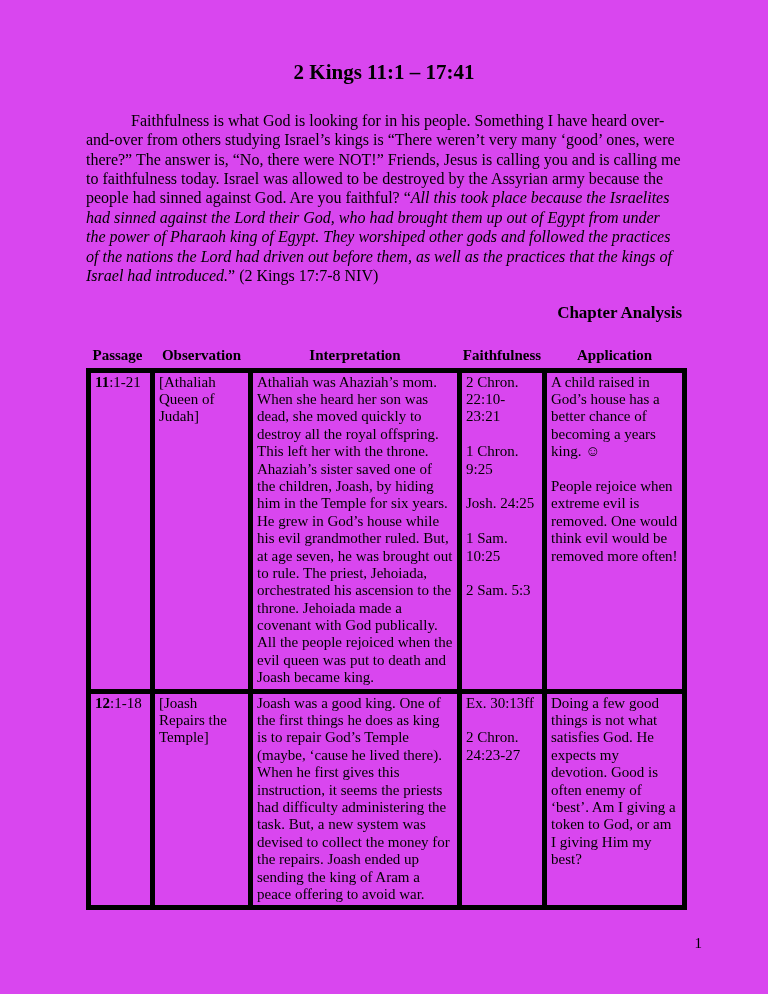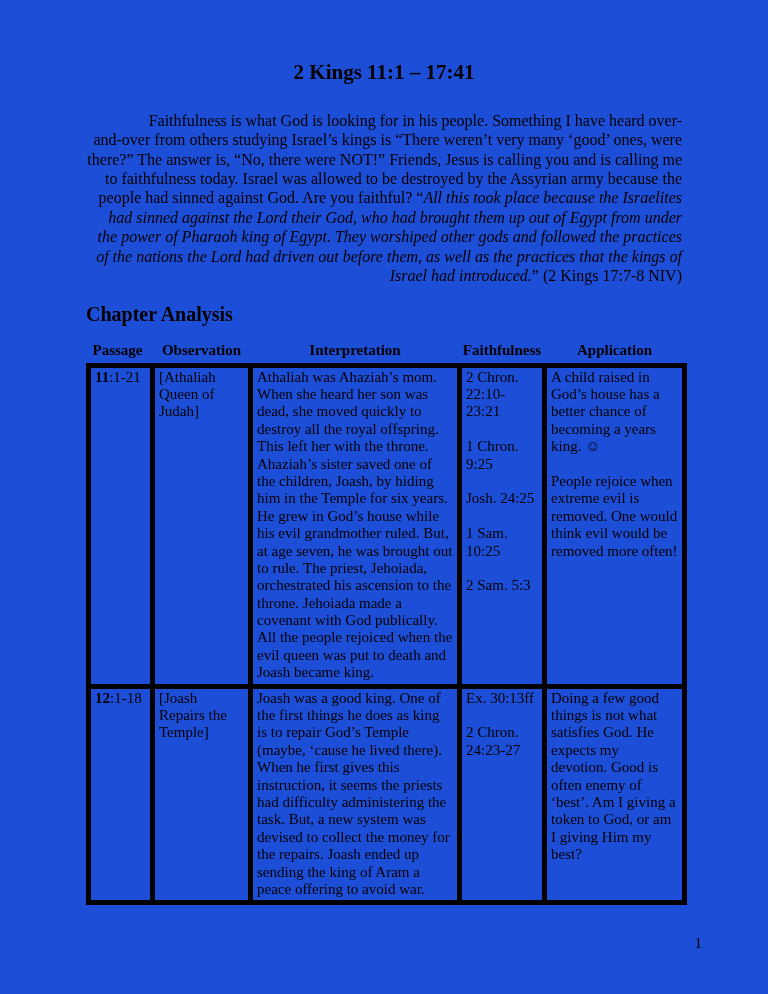--- a/index.html
+++ b/index.html
@@ -6,46 +6,46 @@
     margin: 0;
     padding: 0;
     background: #ffffff;
   }
   .page {
     position: relative;
     width: 768px;
     height: 994px;
     box-sizing: border-box;
     padding: 60px 86px 0 86px;
-    background: #1d4ed8;
+    background: #d946ef;
     color: #000000;
     font-family: "Liberation Serif", "DejaVu Serif", serif;
     overflow: hidden;
   }
   h1.doc-title {
     font-size: 21px;
     font-weight: bold;
     text-align: center;
     margin: 0 0 26px 0;
   }
   p.intro {
     font-size: 16px;
     line-height: 1.21;
     text-indent: 45px;
-    text-align: right;
+    text-align: left;
     margin: 0 0 18px 0;
   }
   p.intro em {
     font-style: italic;
   }
   h2.section-heading {
-    font-size: 20px;
+    font-size: 17px;
     font-weight: bold;
-    text-align: left;
-    margin: 0 0 16px 0;
+    text-align: right;
+    margin: 0 0 24px 0;
   }
   table.analysis {
     width: 596px;
     border-collapse: collapse;
     table-layout: fixed;
     font-size: 15px;
     line-height: 1.16;
   }
   table.analysis th {
     font-weight: bold;

